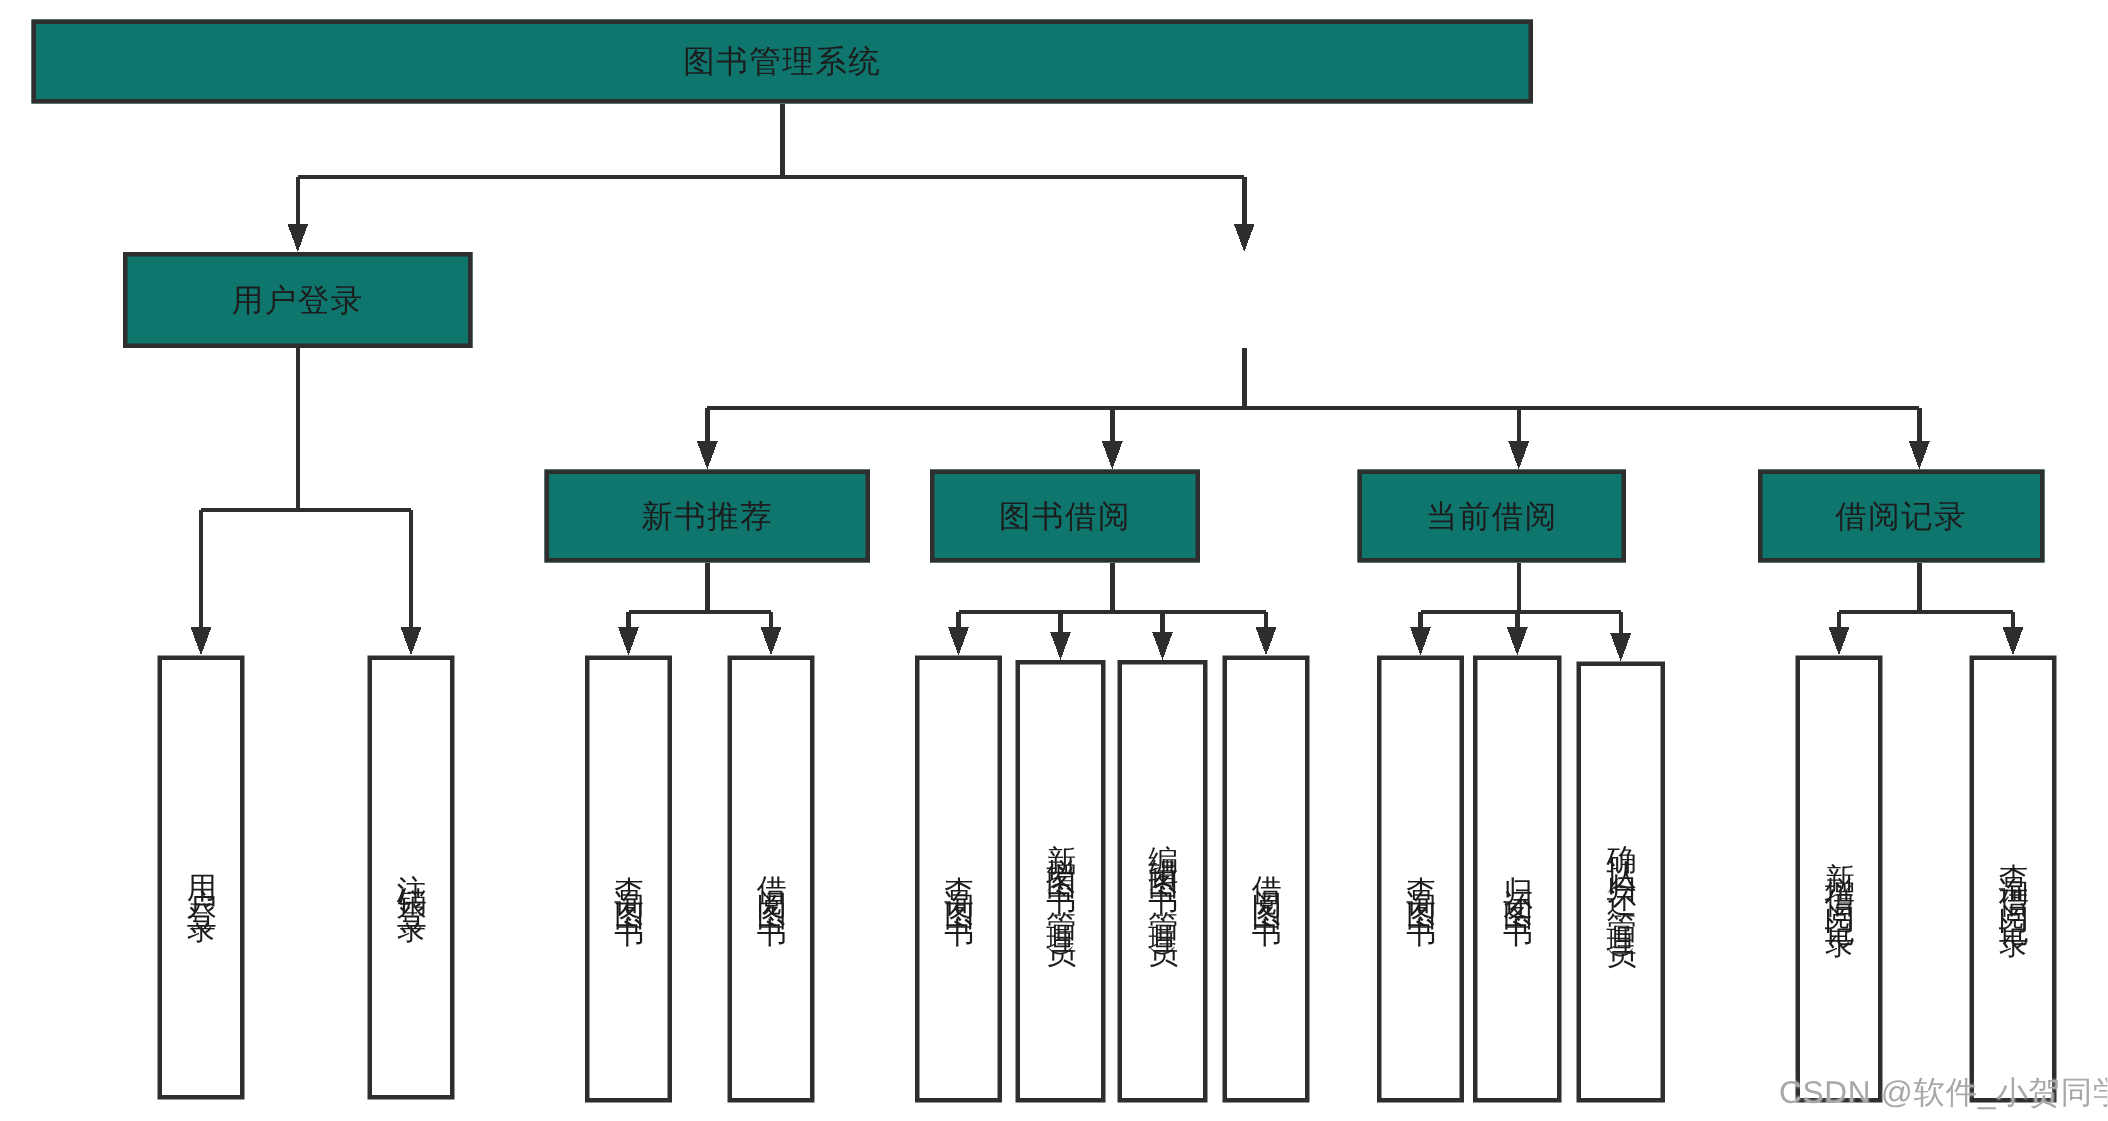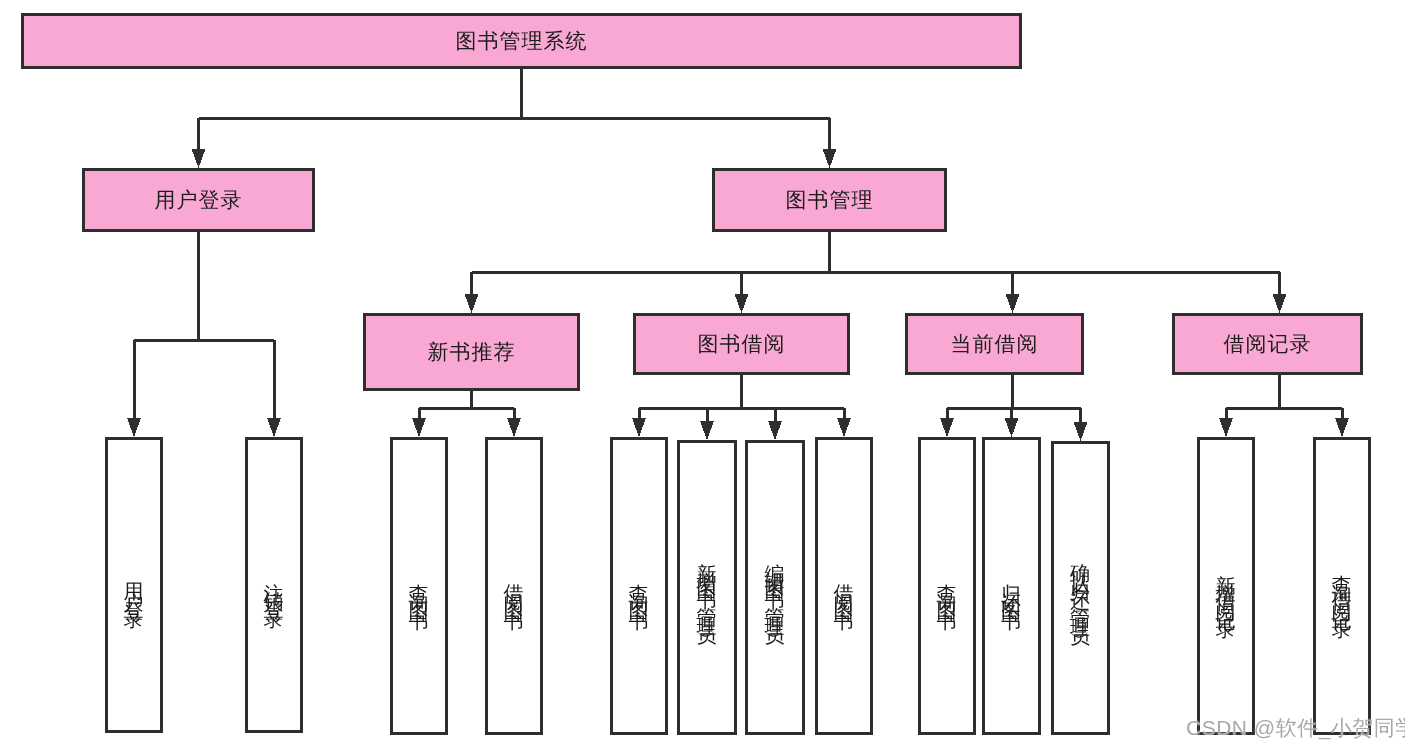--- a/index.html
+++ b/index.html
@@ -2,21 +2,21 @@
 <html><head>
 <meta charset="utf-8">
 <style>
   html,body{margin:0;padding:0;background:#ffffff;}
   #stage{
     position:relative;width:1405px;height:747px;background:#ffffff;overflow:hidden;
     font-family:"Liberation Sans","DejaVu Sans",sans-serif;color:#1f1f1f;
   }
   #connectors{position:absolute;left:0;top:0;width:1405px;height:747px;}
   .hnode{
-    position:absolute;box-sizing:border-box;border:3px solid #2e2e2e;background:#f9a8d4;
+    position:absolute;box-sizing:border-box;border:3px solid #2e2e2e;background:#0f766e;
     display:flex;align-items:center;justify-content:center;
     font-size:21px;letter-spacing:1px;color:#1c1c1c;z-index:2;
   }
   .vnode{
     position:absolute;box-sizing:border-box;border:3px solid #2e2e2e;background:#ffffff;
     display:flex;align-items:center;justify-content:center;z-index:2;
   }
   .vnode span{
     writing-mode:vertical-rl;text-orientation:mixed;
     font-size:20px;letter-spacing:9px;color:#1c1c1c;line-height:1;white-space:nowrap;
@@ -94,28 +94,25 @@
     <polygon points="1335,418 1349,418 1342,437" stroke="none"></polygon>
   </svg>
 
   <div class="hnode" style="left:21px;top:13px;width:1001px;height:56px">
     <span>图书管理系统</span>
   </div>
 
   <div class="hnode" style="left:82px;top:168px;width:233px;height:64px">
     <span>用户登录</span>
   </div>
-  <div class="hnode" style="left:712px;top:168px;width:235px;height:64px">
-    <span>图书管理</span>
-  </div>
 
-  <div class="hnode" style="left:363px;top:313px;width:217px;height:78px">
+  <div class="hnode" style="left:363px;top:313px;width:217px;height:62px">
     <span>新书推荐</span>
   </div>
-  <div class="hnode" style="left:633px;top:313px;width:217px;height:62px">
+  <div class="hnode" style="left:620px;top:313px;width:180px;height:62px">
     <span>图书借阅</span>
   </div>
   <div class="hnode" style="left:905px;top:313px;width:179px;height:62px">
     <span>当前借阅</span>
   </div>
   <div class="hnode" style="left:1172px;top:313px;width:191px;height:62px">
     <span>借阅记录</span>
   </div>
 
   <div class="vnode" style="left:105px;top:437px;width:58px;height:296px">

